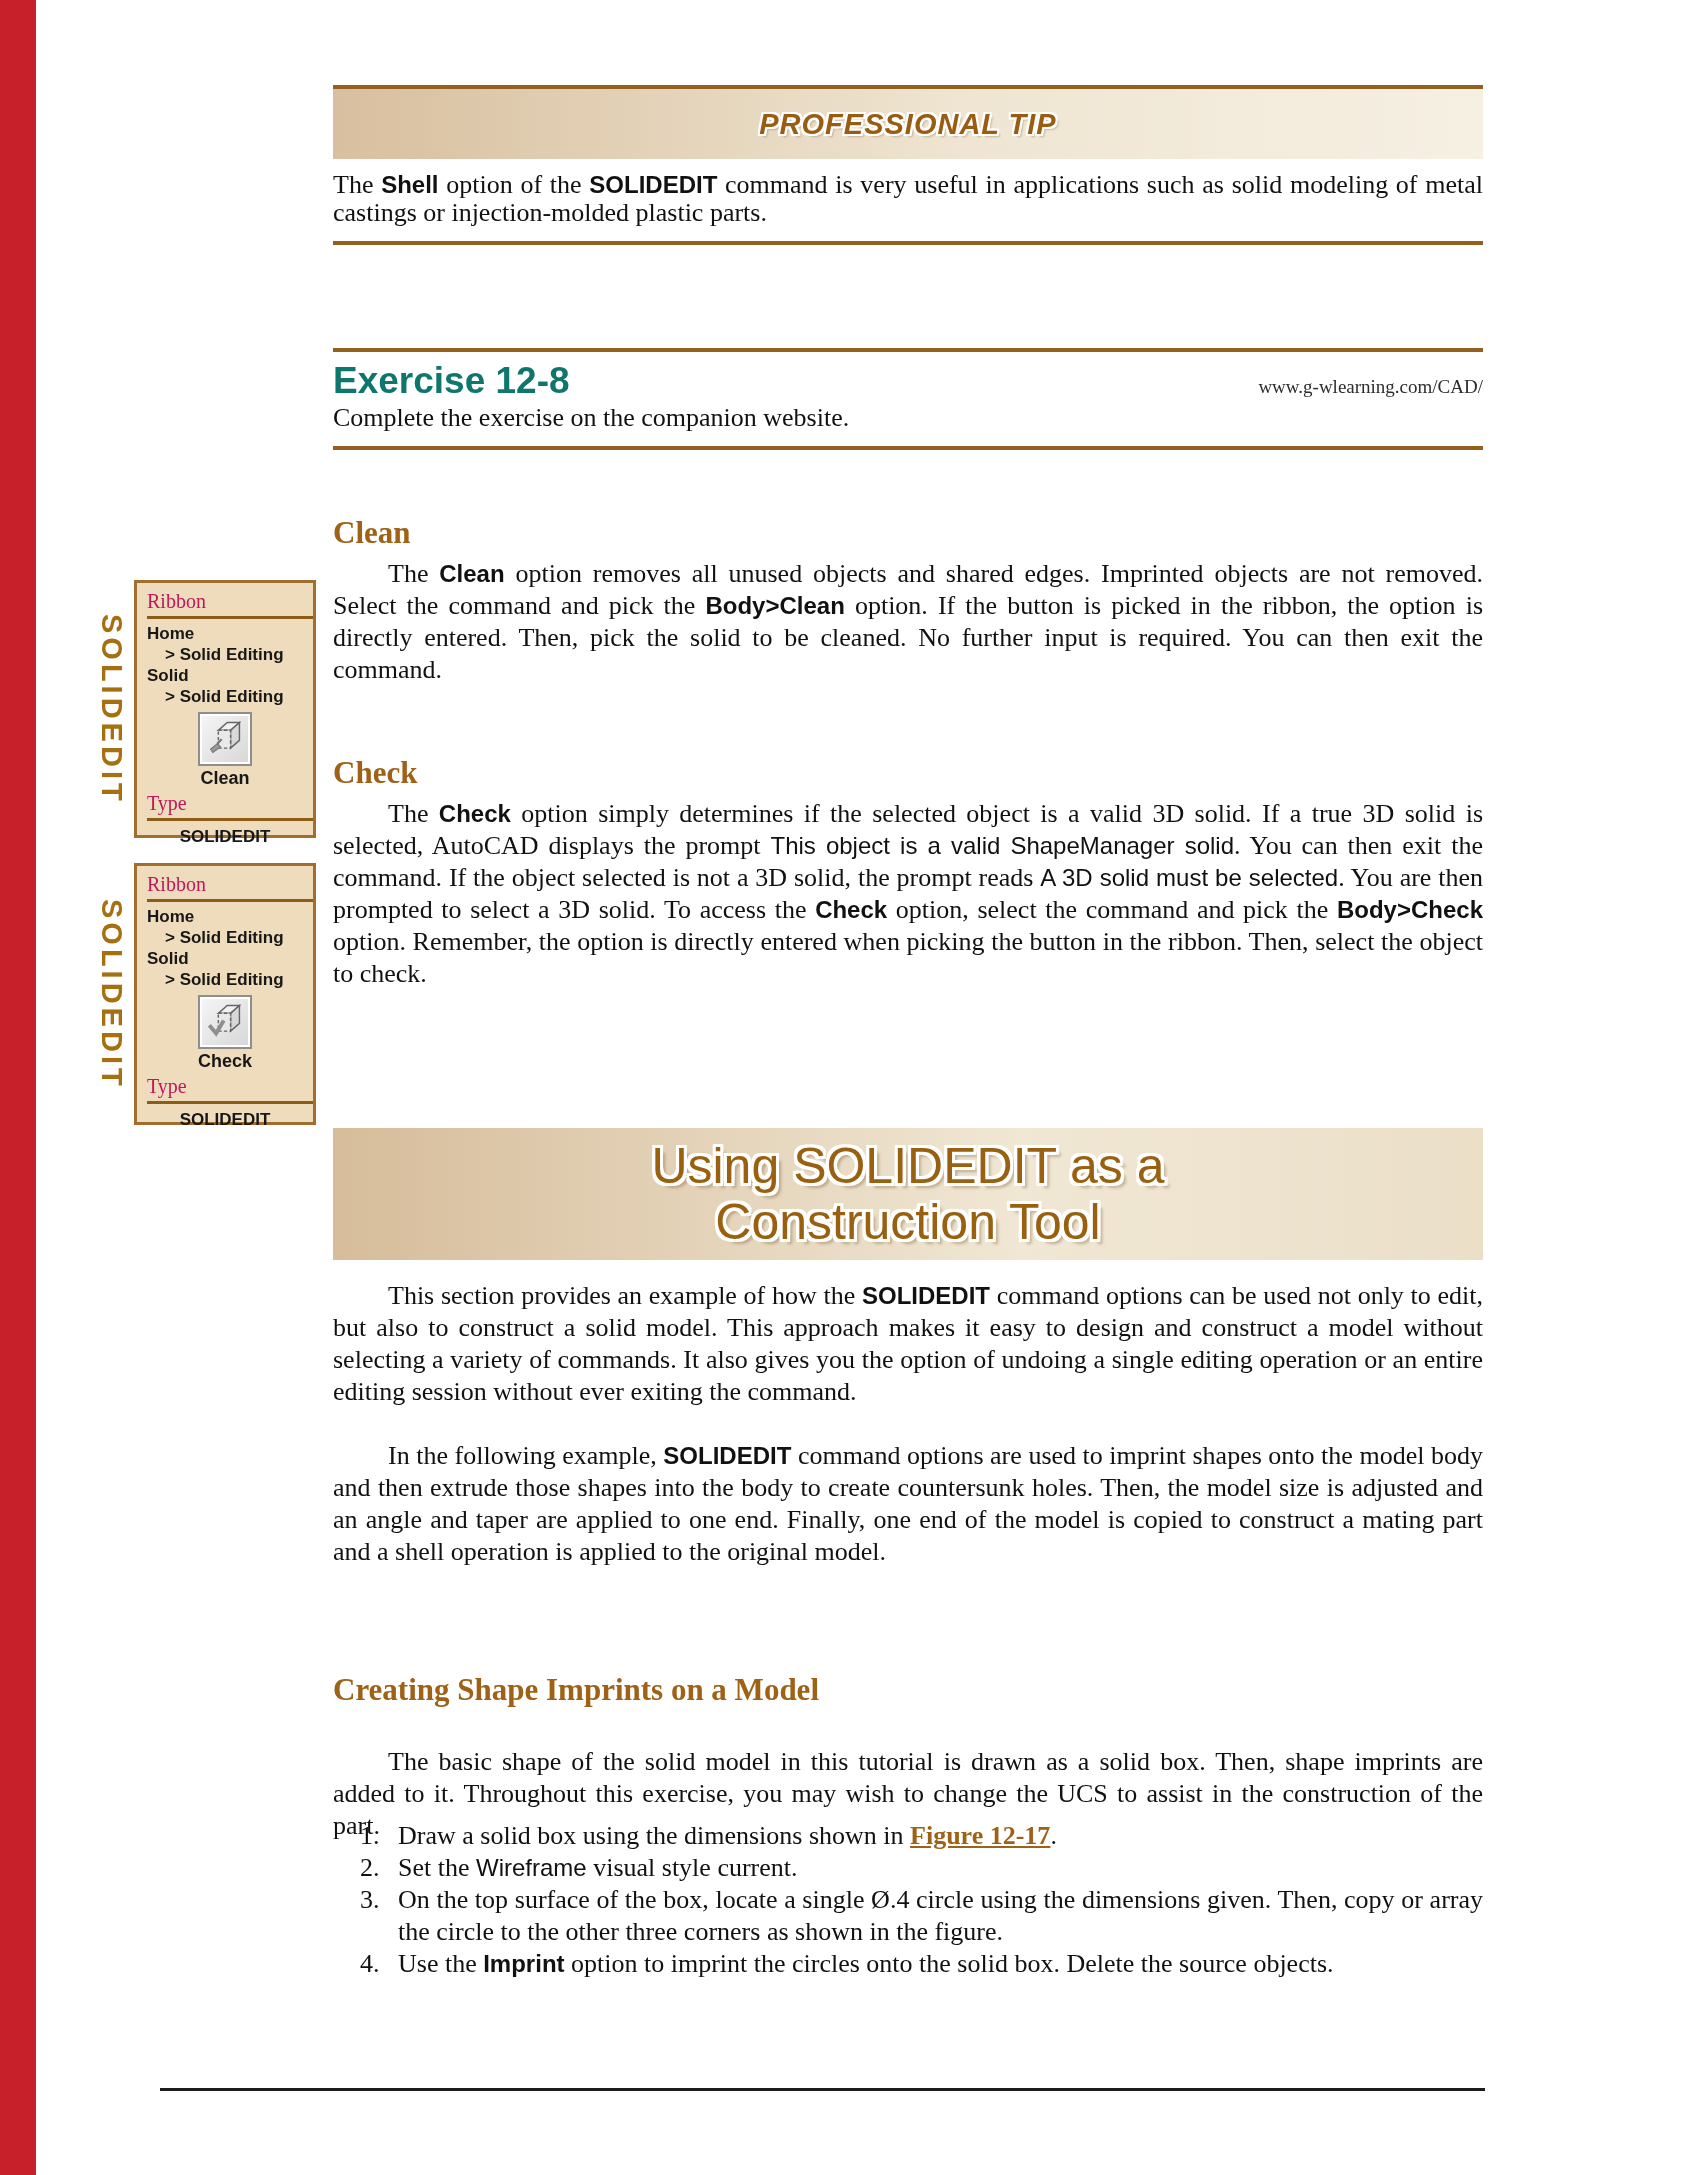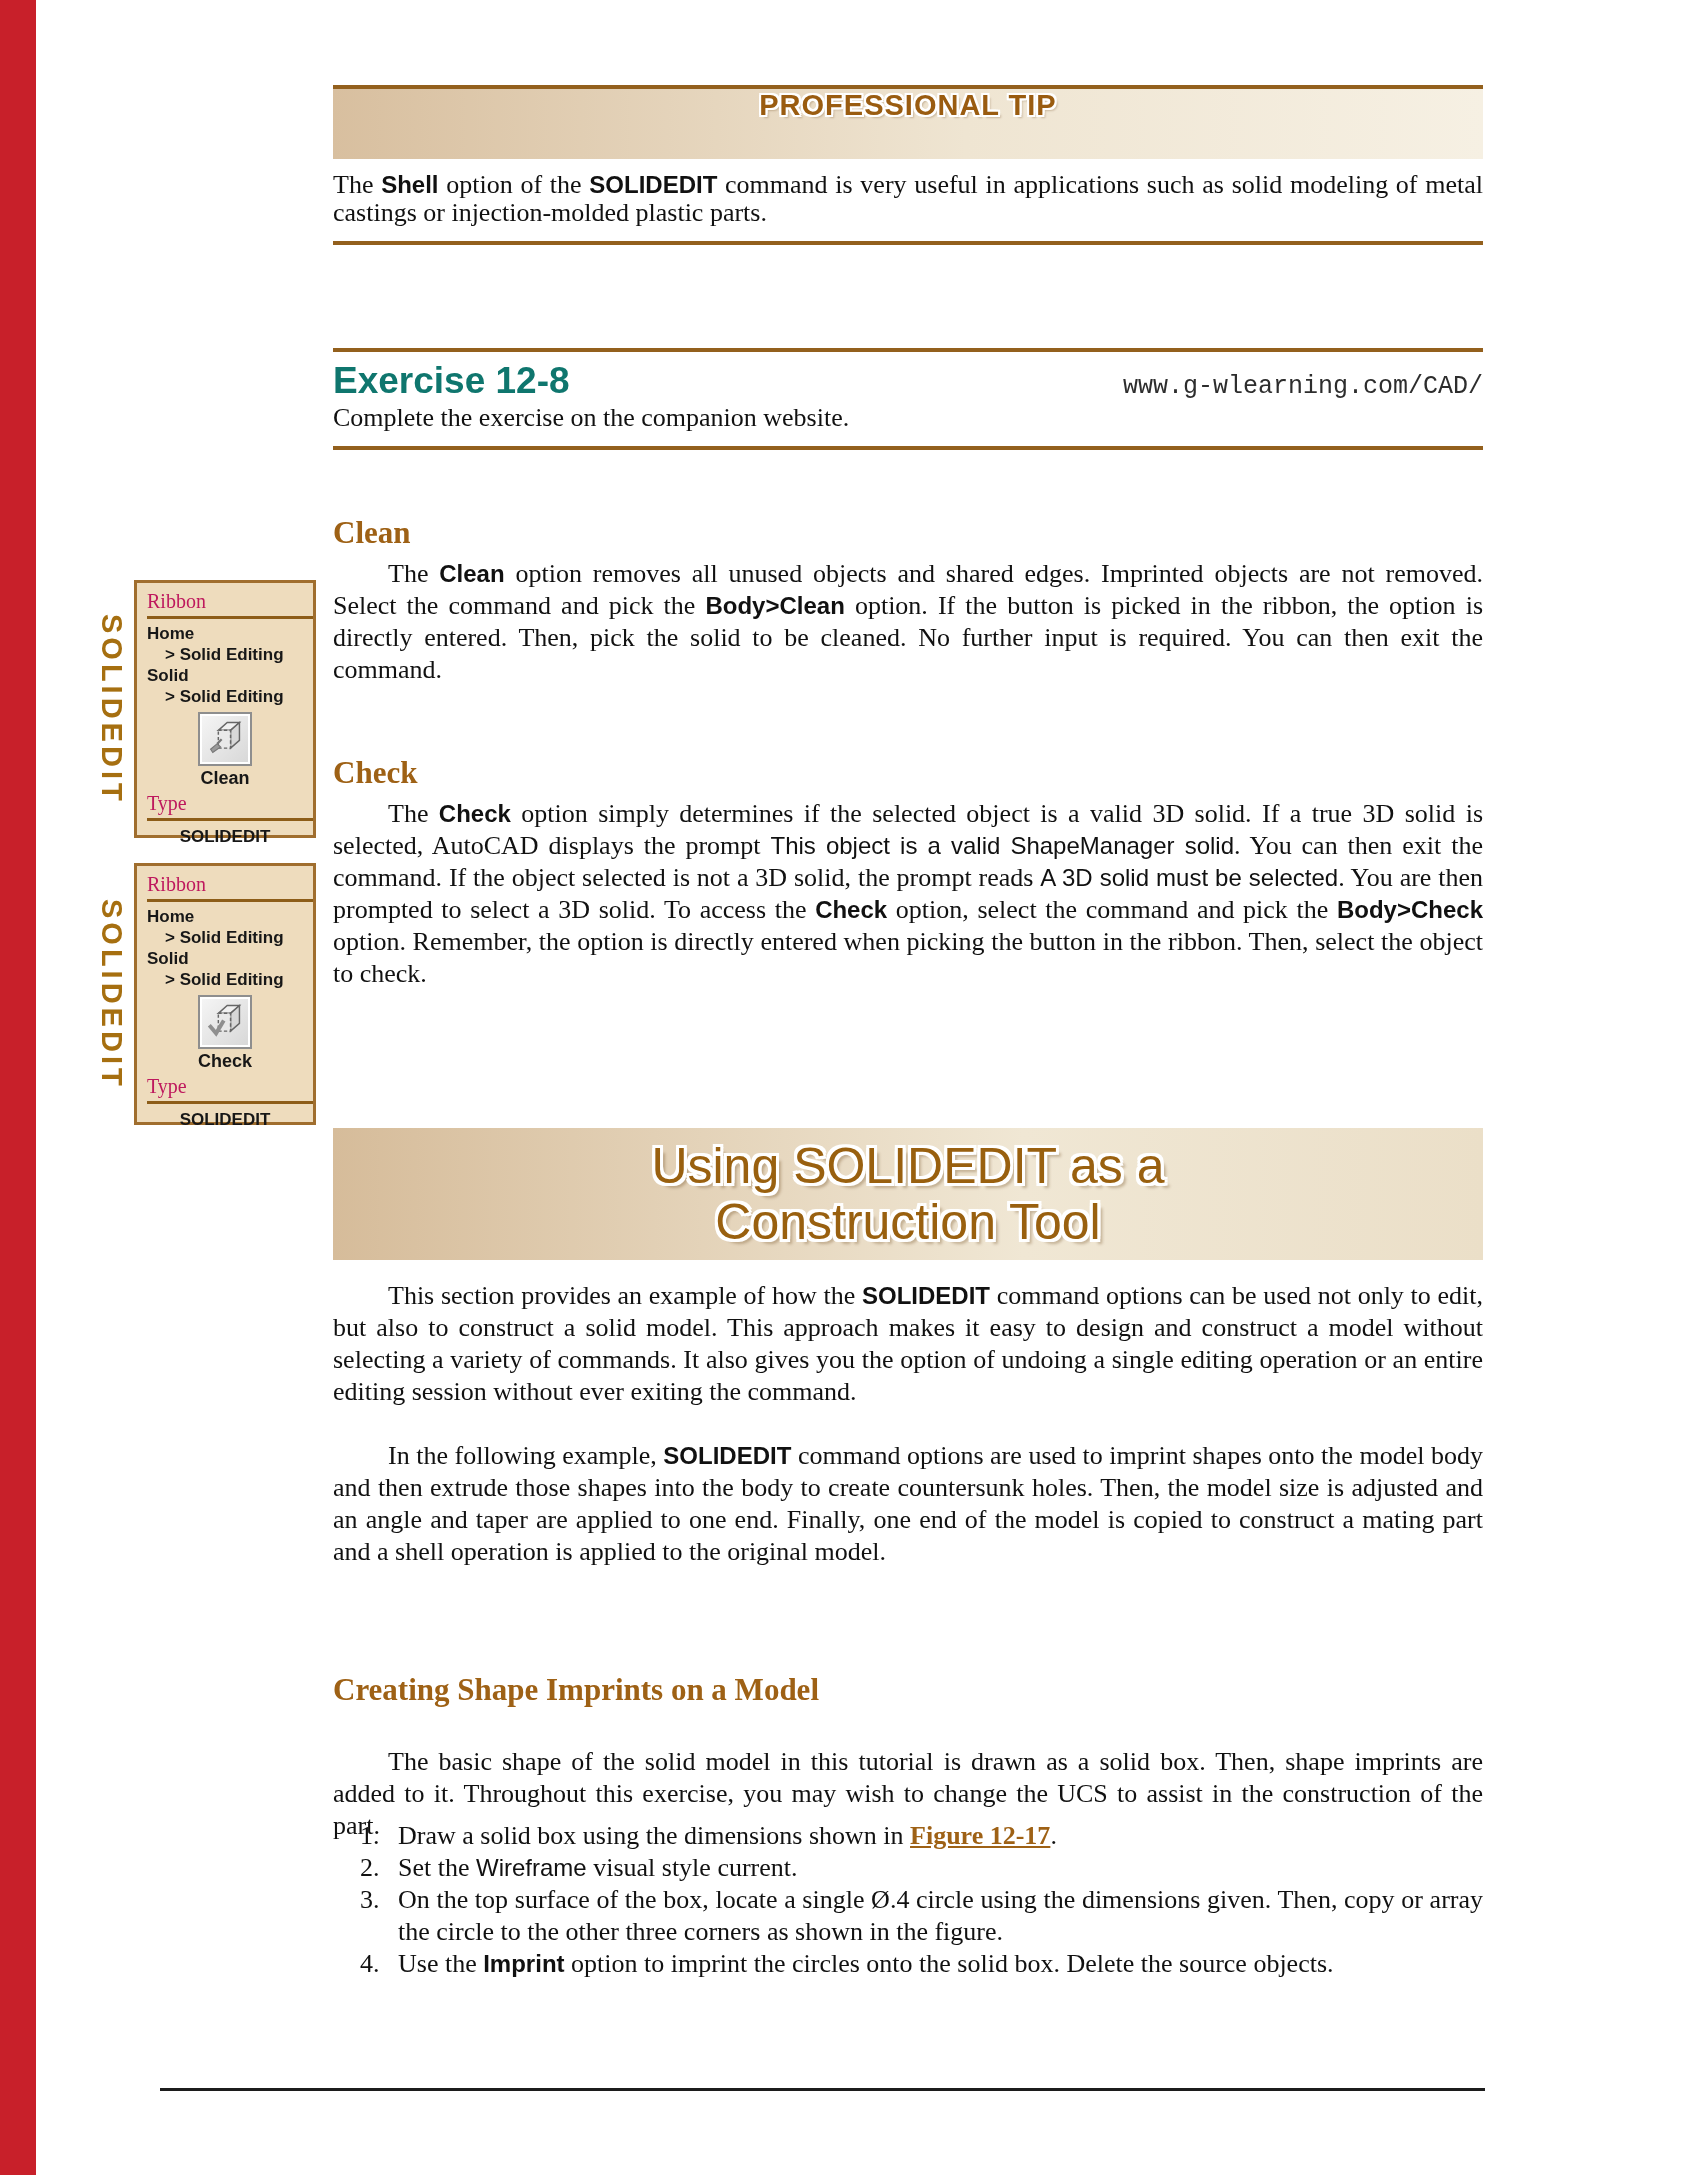--- a/index.html
+++ b/index.html
@@ -9,34 +9,34 @@
   
   .red-edge{position:absolute;left:0;top:0;width:36px;height:2175px;background:#c8202a;}
 
   
   .col{position:absolute;left:333px;width:1150px;}
 
   .rule{height:4px;background:#93601d;}
 
   
   .tip-banner{height:70px;background:linear-gradient(to right,#d8bf9f,#efe5d2 55%,#f6f0e3);
-              display:flex;align-items:flex-start;justify-content:center;}
+              display:flex;align-items:center;justify-content:center;font-style:italic;}
   .tip-label{font-family:"Liberation Sans","DejaVu Sans",sans-serif;font-weight:bold;
              font-size:29px;letter-spacing:1px;color:#9a5c10;
              text-shadow:2px 0 0 #fff,-2px 0 0 #fff,0 2px 0 #fff,0 -2px 0 #fff,
                          2px 2px 0 #fff,-2px -2px 0 #fff,2px -2px 0 #fff,-2px 2px 0 #fff,
                          3px 3px 2px rgba(90,50,0,.25);}
   .tip-body{margin-top:12px;font-size:26px;line-height:28px;text-align:justify;}
   .tip-rule-bottom{margin-top:14px;}
 
   
   .ex-head{margin-top:8px;display:flex;align-items:baseline;justify-content:space-between;}
   .ex-title{font-family:"Liberation Sans","DejaVu Sans",sans-serif;font-weight:bold;
             font-size:37px;color:#0f766e;}
-  .ex-url{font-family:Liberation Mono, monospace;font-size:25px;color:#2d2d2d;
+  .ex-url{font-family:Liberation Serif, serif;font-size:19px;color:#2d2d2d;
           text-decoration:none;}
   .ex-body{margin-top:0;font-size:26px;line-height:32px;}
   .ex-rule-bottom{margin-top:12px;}
 
   
   .h-brown{font-weight:bold;font-size:31px;color:#9e6115;}
 
   
   .para{font-size:26px;line-height:32px;text-align:justify;}
   .indent{text-indent:55px;}

